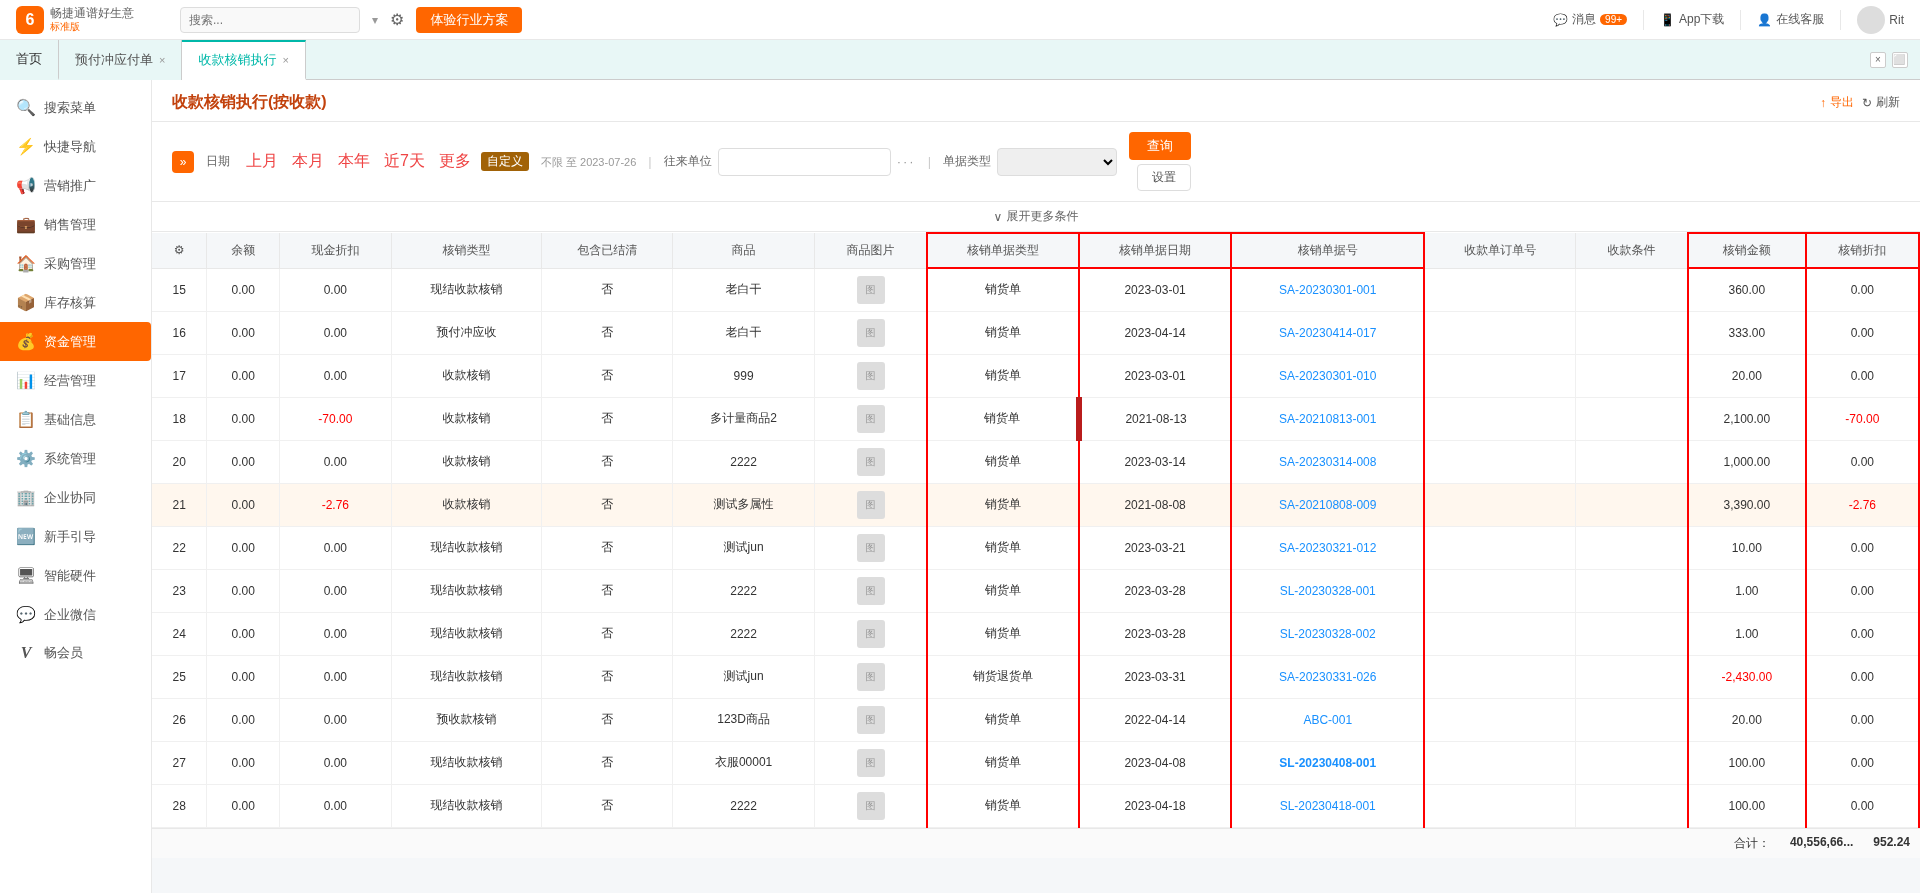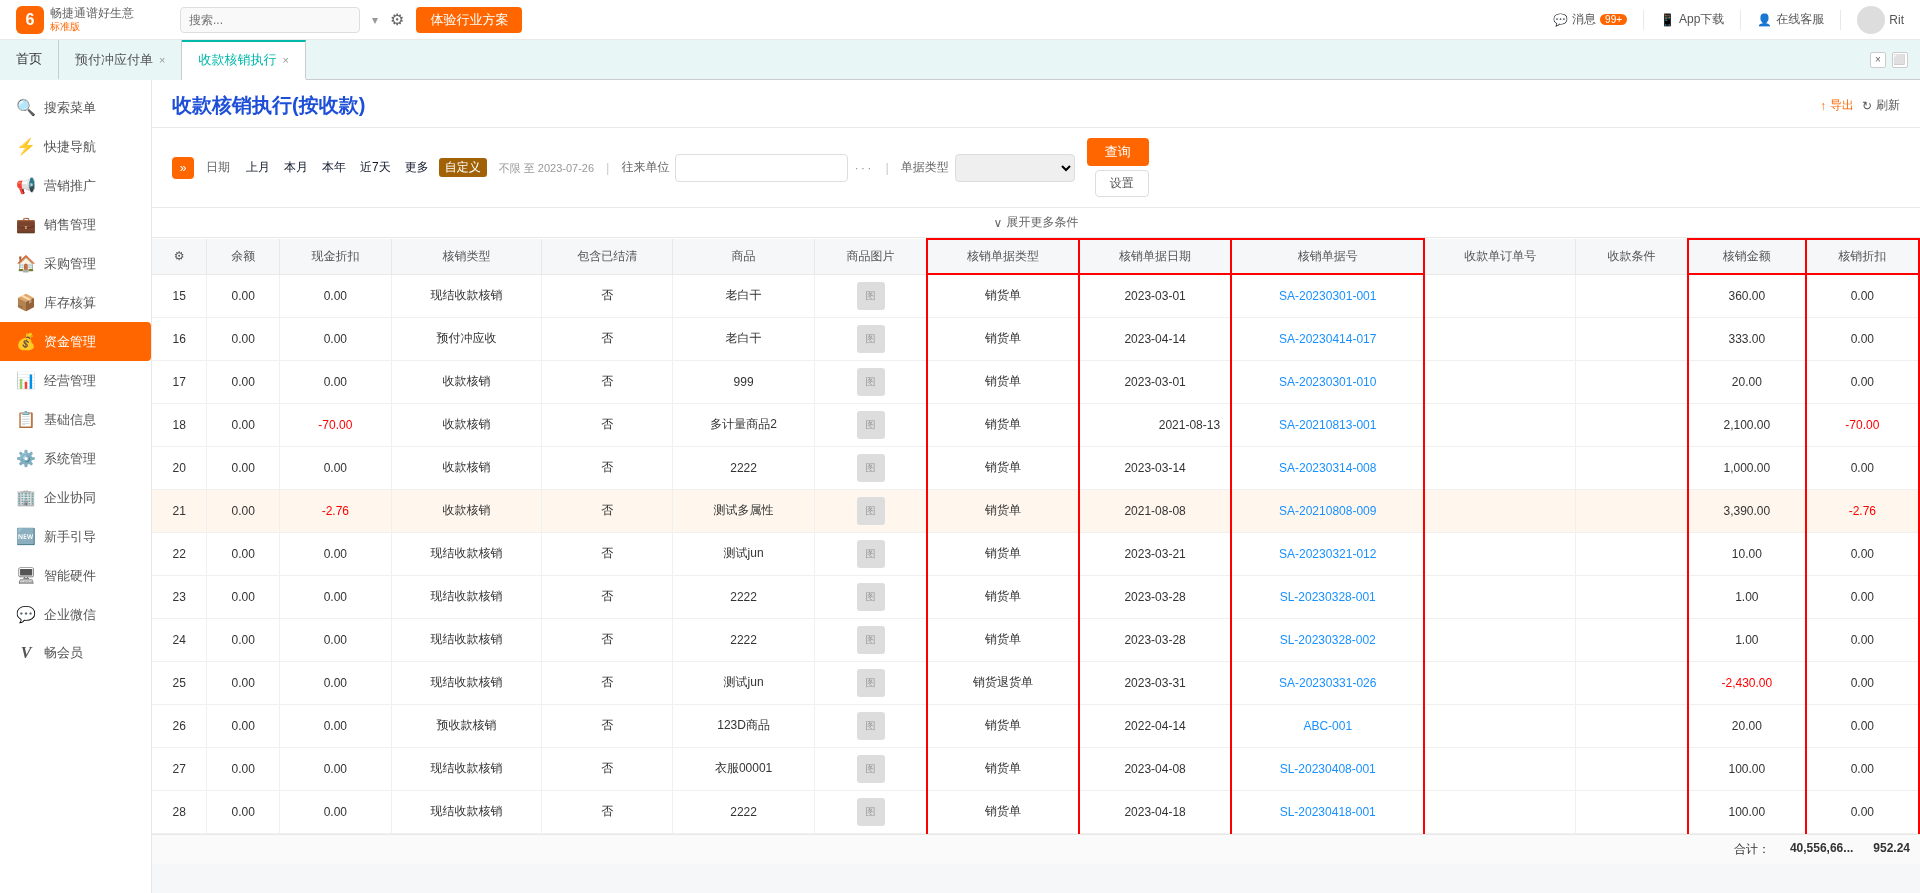--- a/index.html
+++ b/index.html
@@ -38,31 +38,31 @@
     .sidebar { width: 152px; background: #fff; border-right: 1px solid #e8e8e8; display: flex; flex-direction: column; padding-top: 8px; }
     .sidebar-item { display: flex; align-items: center; gap: 8px; padding: 10px 16px; cursor: pointer; font-size: 13px; color: #555; }
     .sidebar-item.active { background: #f60; color: #fff; border-radius: 0 4px 4px 0; }
     .sidebar-icon { font-size: 16px; width: 20px; text-align: center; }
 
     
     .content { flex: 1; overflow: hidden; background: #f5f7f9; }
 
     
     .page-header { background: #fff; padding: 12px 20px 8px; border-bottom: 1px solid #e8e8e8; display: flex; align-items: center; justify-content: space-between; }
-    .page-title { font-size: 20px; font-weight: bold; color: #1d4ed8; }
+    .page-title { font-size: 16px; font-weight: bold; color: #c2410c; }
     .page-actions { display: flex; gap: 8px; align-items: center; }
     .btn-export { display: flex; align-items: center; gap: 4px; color: #f60; font-size: 12px; cursor: pointer; border: none; background: none; }
     .btn-refresh { display: flex; align-items: center; gap: 4px; color: #555; font-size: 12px; cursor: pointer; border: none; background: none; }
 
     
     .filter-bar { background: #fff; padding: 10px 20px; border-bottom: 1px solid #e8e8e8; display: flex; align-items: center; gap: 12px; flex-wrap: wrap; }
     .filter-expand-btn { width: 22px; height: 22px; background: #f60; border-radius: 4px; display: flex; align-items: center; justify-content: center; color: #fff; cursor: pointer; font-size: 12px; }
     .filter-label { font-size: 12px; color: #666; }
     .filter-date-options { display: flex; gap: 6px; align-items: center; }
-    .filter-date-btn { font-size: 12px; color: #0f172a; cursor: pointer; padding: 2px 4px; }
+    .filter-date-btn { font-size: 16px; color: #ef4444; cursor: pointer; padding: 2px 4px; }
     .filter-date-custom { background: #a16207; color: #fff; border-radius: 3px; padding: 1px 6px; font-size: 12px; cursor: pointer; }
     .filter-separator { color: #ccc; }
     .filter-input-group { display: flex; align-items: center; gap: 6px; }
     .filter-input { height: 28px; border: 1px solid #ddd; border-radius: 4px; padding: 0 8px; font-size: 12px; min-width: 160px; }
     .filter-dots { color: #999; letter-spacing: 2px; }
     .filter-select { height: 28px; border: 1px solid #ddd; border-radius: 4px; padding: 0 8px; font-size: 12px; min-width: 120px; }
     .btn-query { background: #f60; color: #fff; border: none; border-radius: 4px; padding: 5px 18px; font-size: 13px; cursor: pointer; }
     .btn-settings { background: #fff; color: #555; border: 1px solid #ddd; border-radius: 4px; padding: 4px 14px; font-size: 12px; cursor: pointer; display: block; margin-top: 4px; }
 
     
@@ -341,21 +341,21 @@
   </tr>
               <tr>
     <td>18</td>
     <td>0.00</td>
     <td class="negative">-70.00</td>
     <td>收款核销</td>
     <td>否</td>
     <td>多计量商品2</td>
     <td><span style="display:inline-block;width:28px;height:28px;background:#ddd;border-radius:3px;vertical-align:middle;font-size:10px;line-height:28px;color:#999;text-align:center;">图</span></td>
     <td style="border-left:2px solid #f00;border-right:2px solid #f00;">销货单</td>
-    <td style="border-left:1px solid #b91c1c;border-right:2px solid #f00;text-align:right;">2021-08-13</td>
+    <td style="border-left:6px solid #b91c1c;border-right:2px solid #f00;">2021-08-13</td>
     <td style="border-left:2px solid #f00;border-right:2px solid #f00;"><a class="link-cell">SA-20210813-001</a></td>
     <td></td>
     <td></td>
     <td style="border-left:2px solid #f00;border-right:2px solid #f00;margin-left:40px;" class="">2,100.00</td>
     <td style="border-left:2px solid #f00;border-right:2px solid #f00;" class="negative">-70.00</td>
   </tr>
               <tr>
     <td>20</td>
     <td>0.00</td>
     <td class="">0.00</td>
@@ -470,21 +470,21 @@
               <tr>
     <td>27</td>
     <td>0.00</td>
     <td class="">0.00</td>
     <td>现结收款核销</td>
     <td>否</td>
     <td>衣服00001</td>
     <td><span style="display:inline-block;width:28px;height:28px;background:#ddd;border-radius:3px;vertical-align:middle;font-size:10px;line-height:28px;color:#999;text-align:center;">图</span></td>
     <td style="border-left:2px solid #f00;border-right:2px solid #f00;">销货单</td>
     <td style="border-left:2px solid #f00;border-right:2px solid #f00;">2023-04-08</td>
-    <td style="border-left:2px solid #be185d;border-right:2px solid #f00;"><a class="link-cell">SL-20230408-001</a></td>
+    <td style="border-left:2px solid #be185d;border-right:2px solid #f00;font-weight:bold;"><a class="link-cell">SL-20230408-001</a></td>
     <td></td>
     <td></td>
     <td style="border-left:2px solid #f00;border-right:2px solid #f00;" class="">100.00</td>
     <td style="border-left:2px solid #f00;border-right:2px solid #f00;" class="">0.00</td>
   </tr>
               <tr>
     <td>28</td>
     <td>0.00</td>
     <td class="">0.00</td>
     <td>现结收款核销</td>

